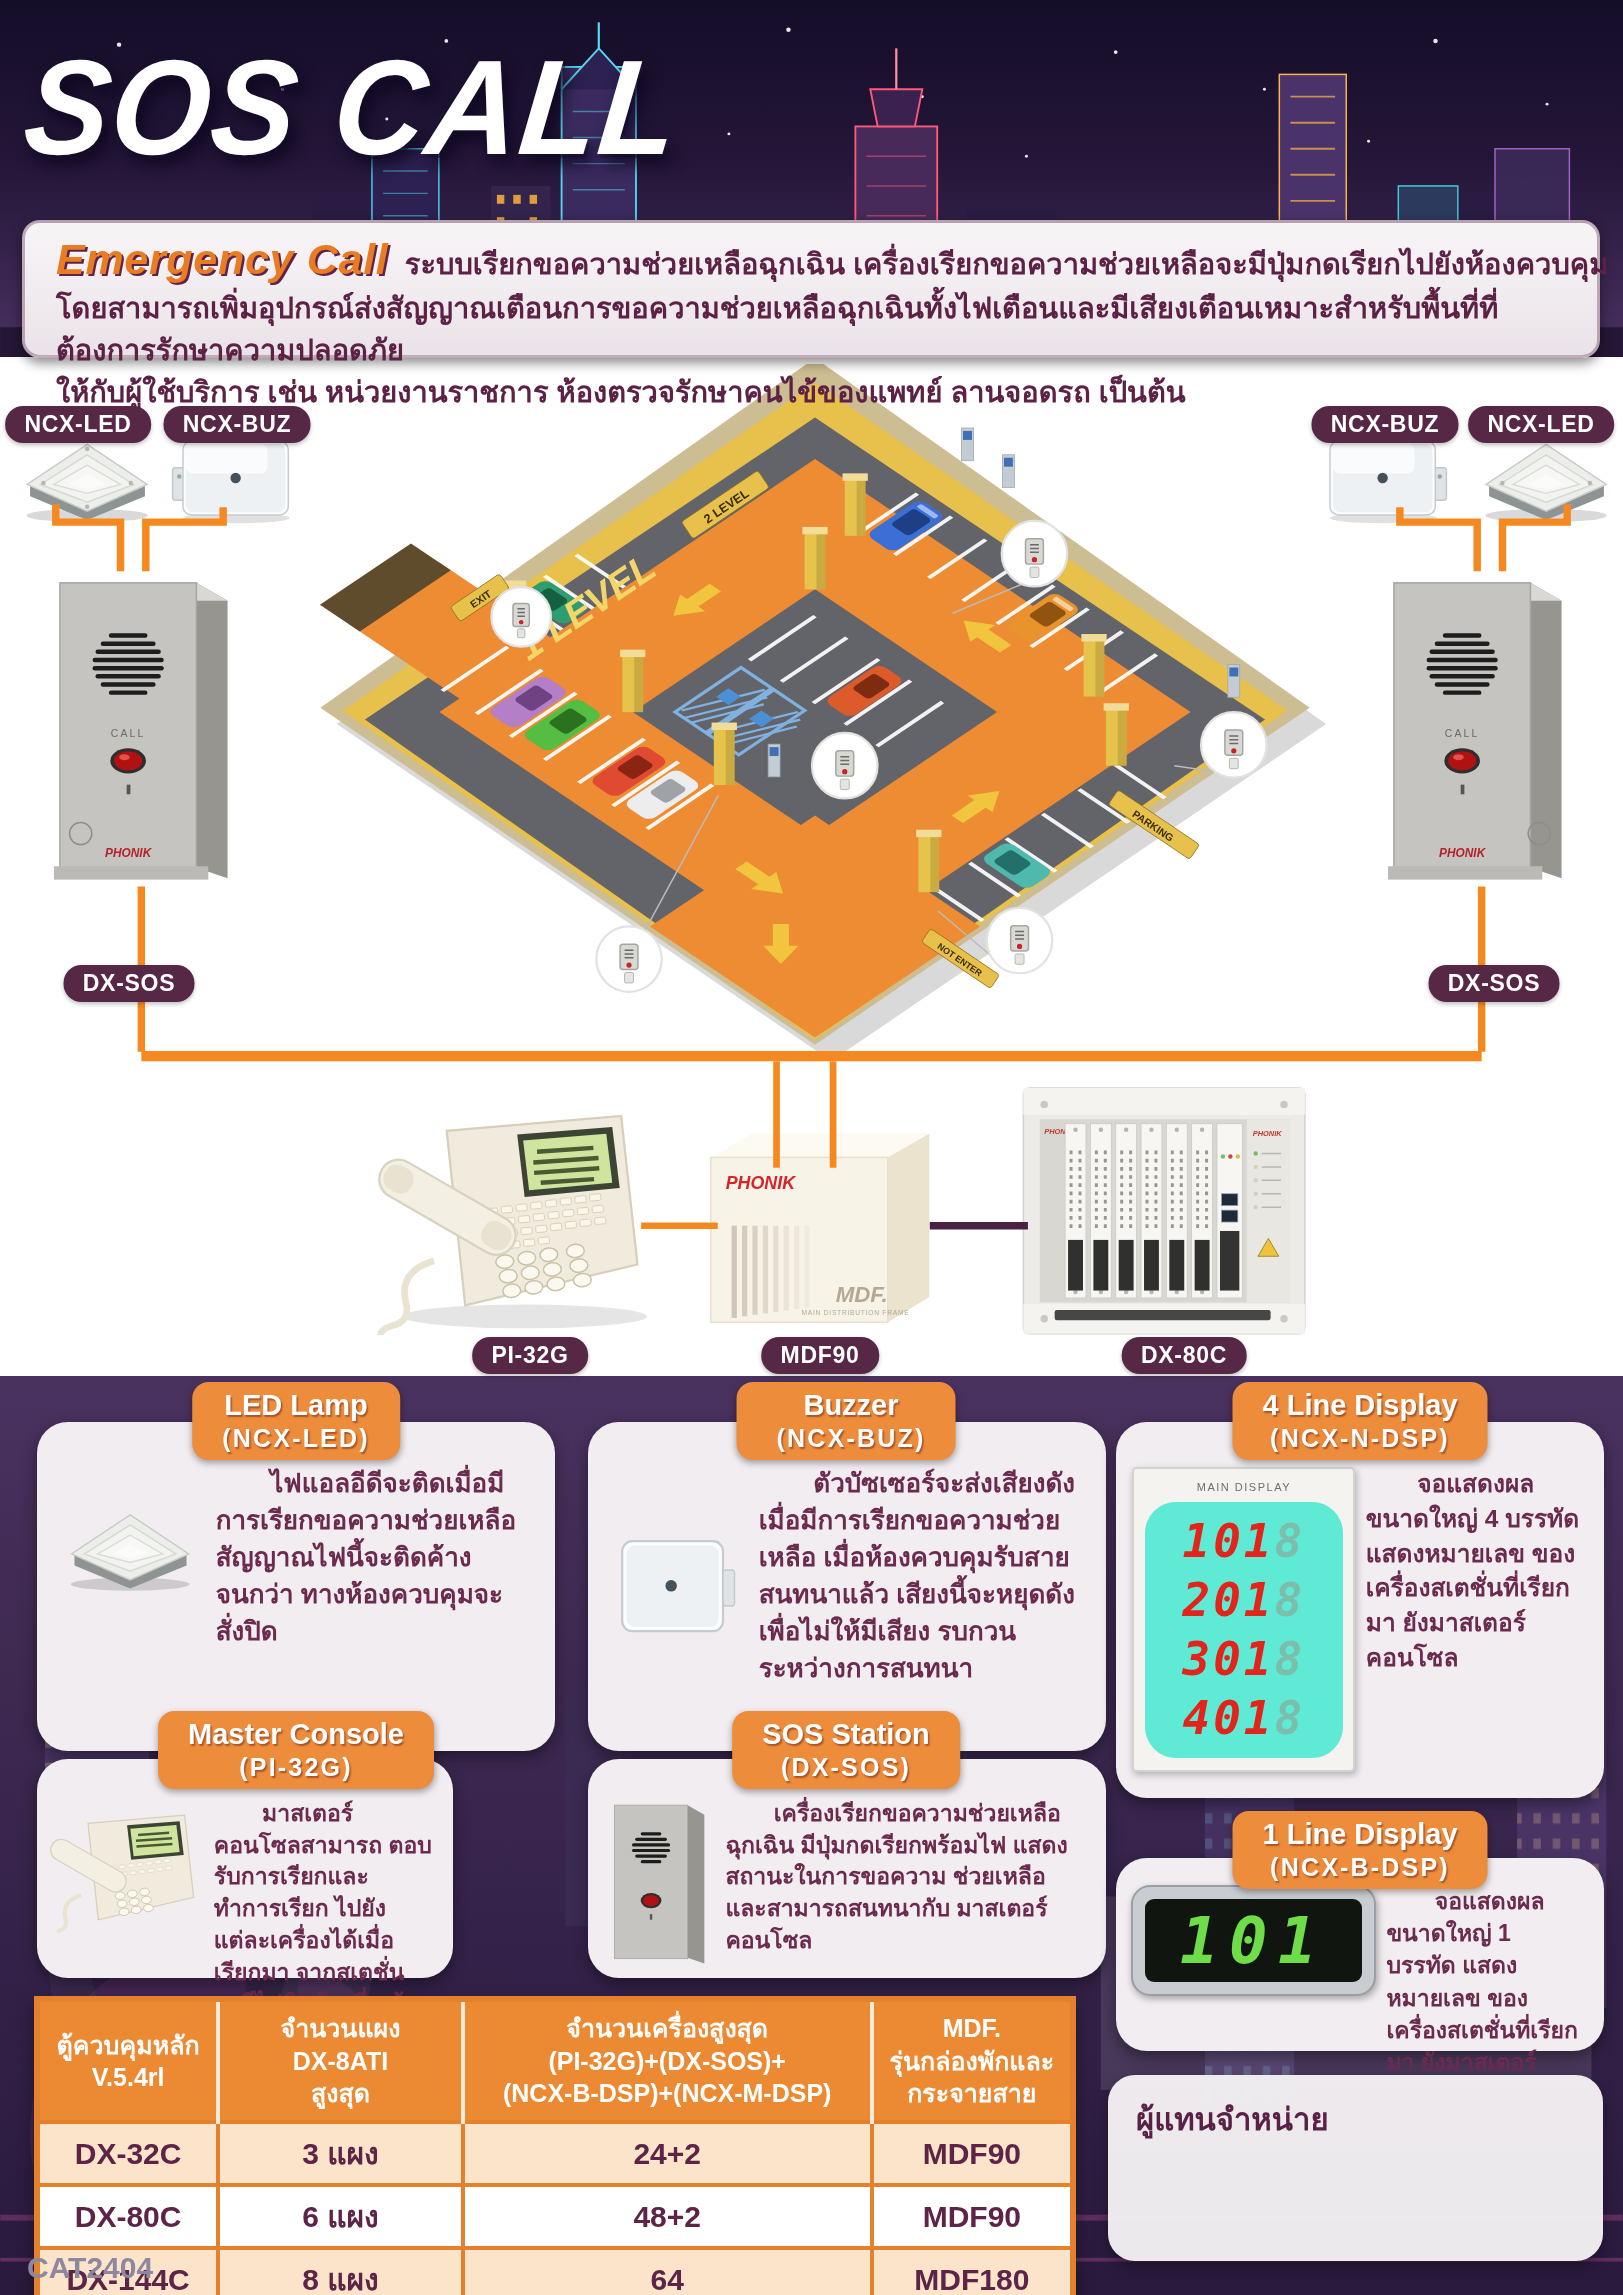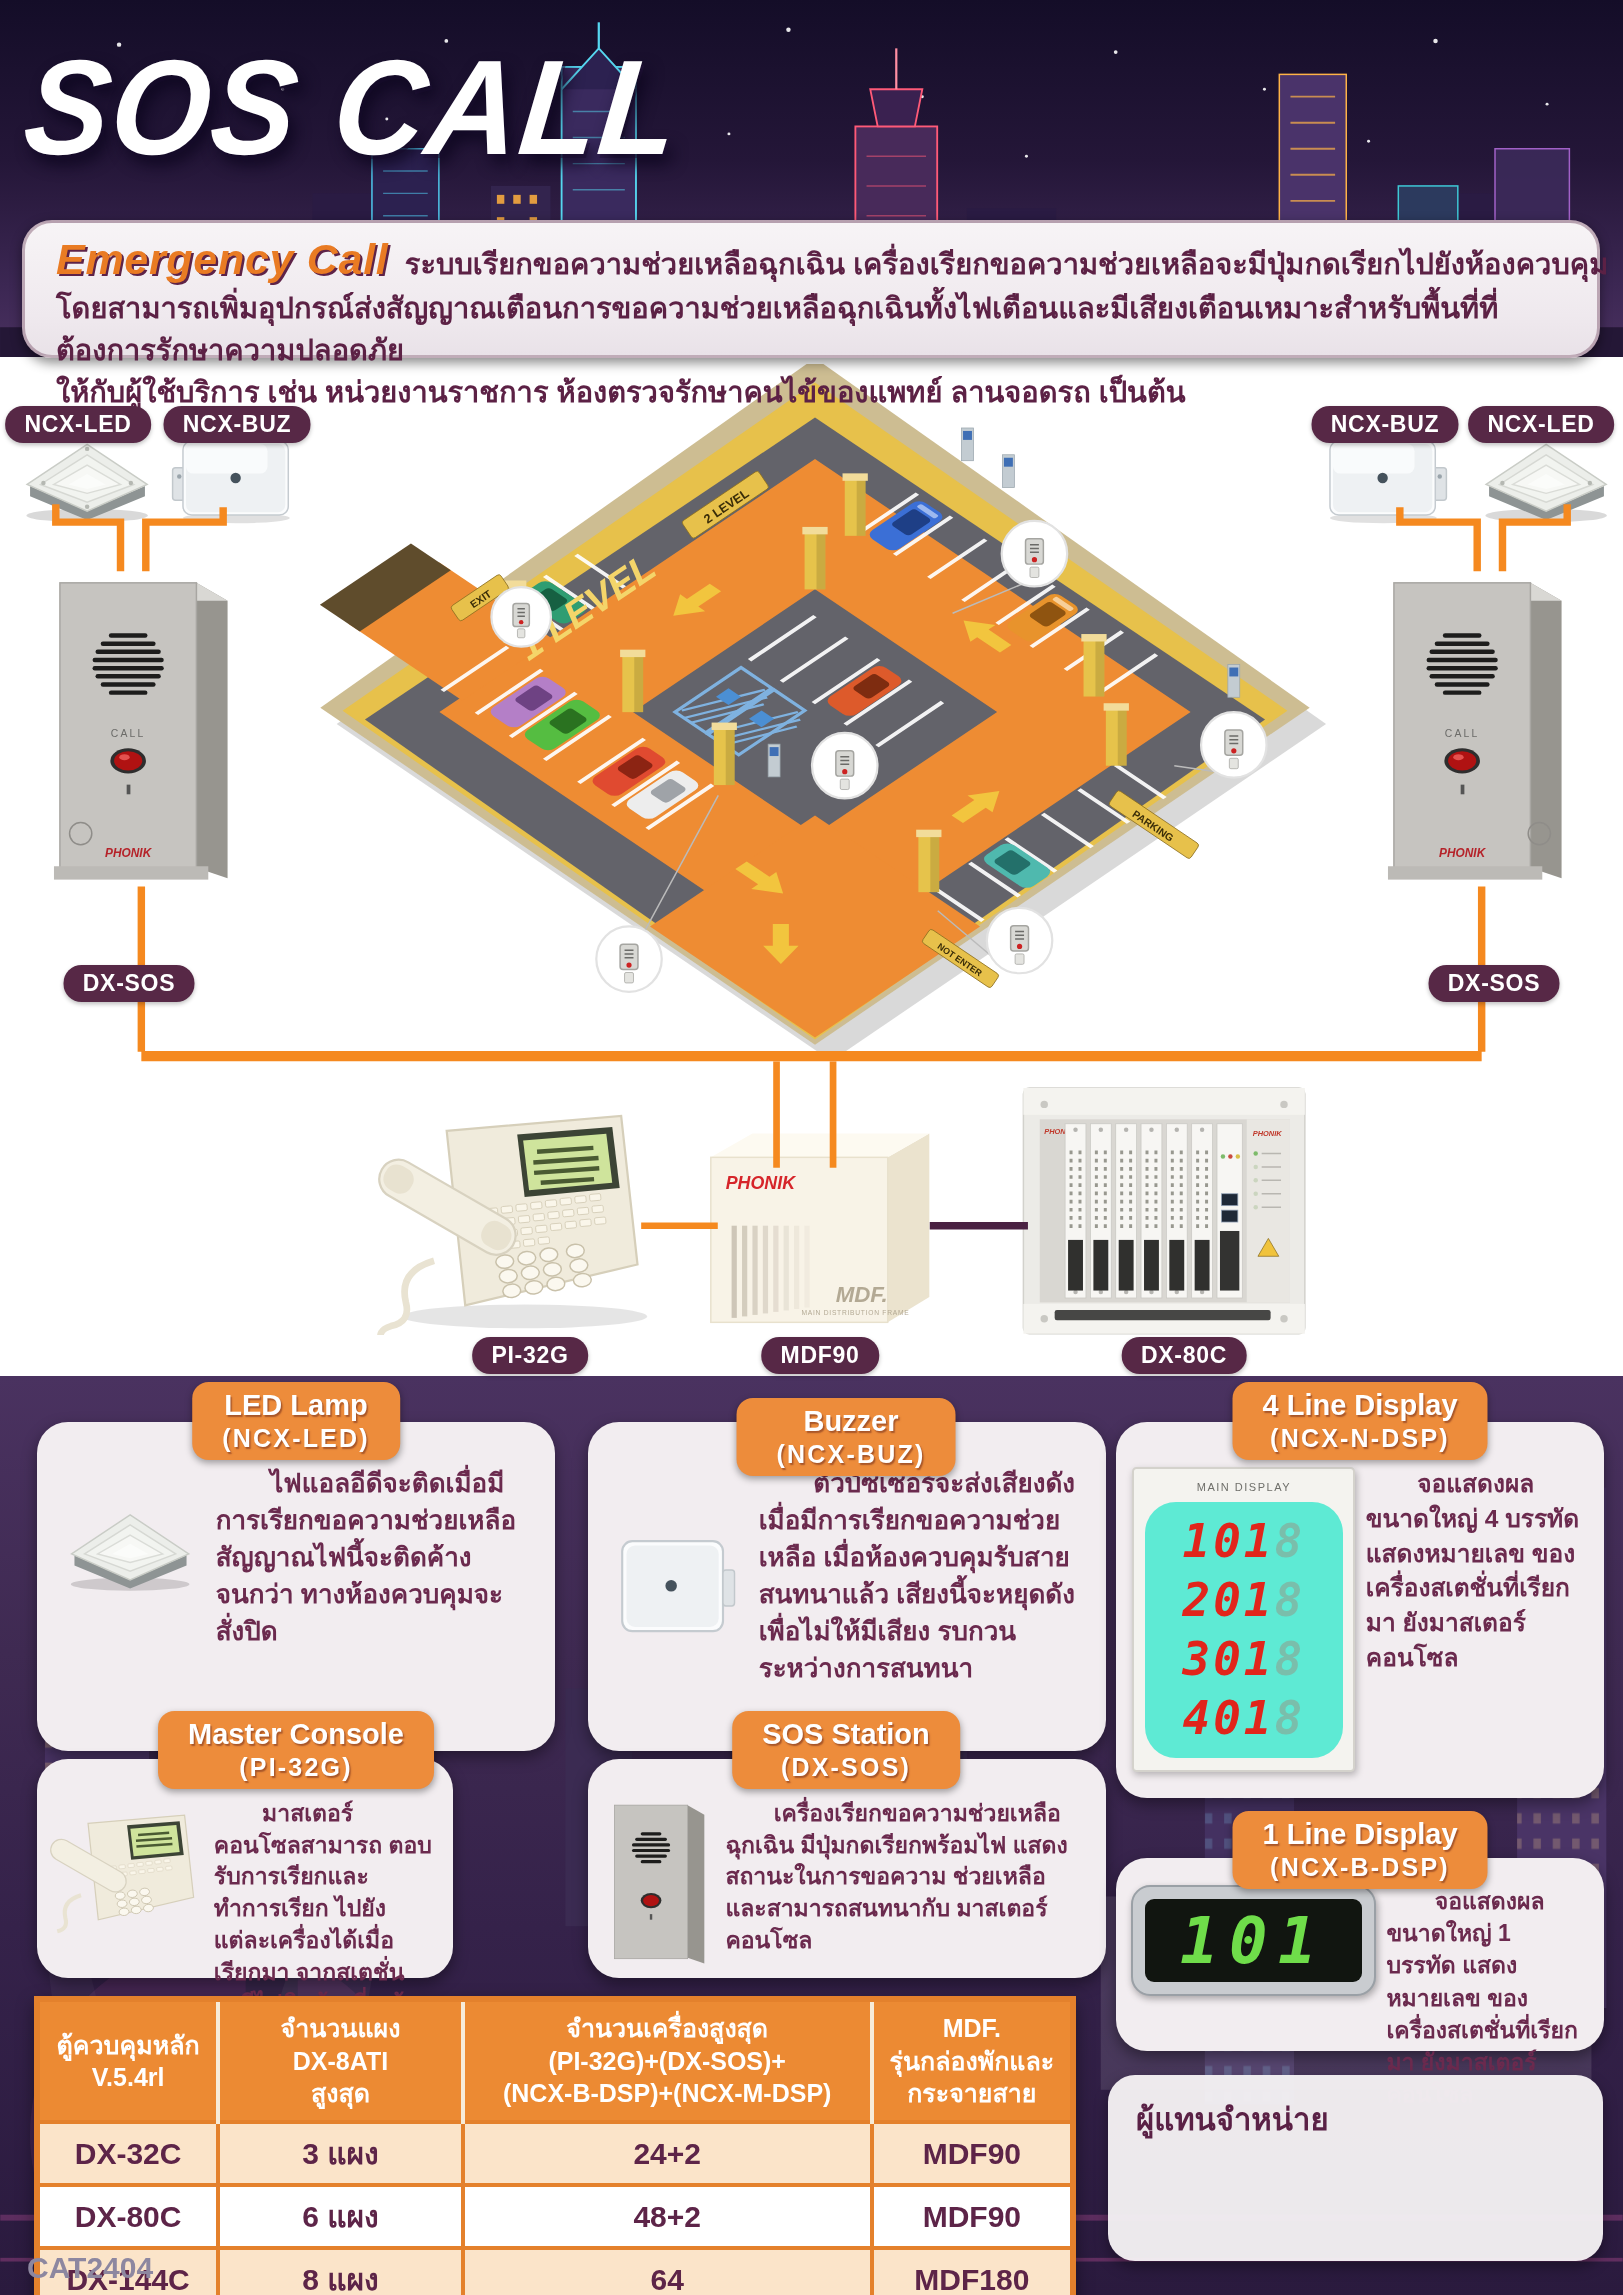--- a/index.html
+++ b/index.html
@@ -9,21 +9,21 @@
 
   
   .header{position:absolute;left:0;top:0;width:1623px;height:357px;overflow:hidden;
           background:linear-gradient(180deg,#140d28 0%,#241638 45%,#3c2753 80%,#4a3160 100%);}
   .header svg{position:absolute;left:0;top:0;}
   .sos-title{position:absolute;left:34px;top:30px;font-size:135px;font-weight:bold;font-style:italic;
              color:#ffffff;letter-spacing:1.5px;transform:skewX(-6deg) scaleX(.94);transform-origin:left top;
              text-shadow:7.4px 9px 16.4px rgba(12,6,30,.9),3px 3.7px 0 rgba(40,22,66,.55);white-space:nowrap;}
 
   
-  .banner{position:absolute;left:22px;top:220px;width:1578px;height:138px;border-radius:30px;
+  .banner{position:absolute;left:22px;top:220px;width:1578px;height:138px;border-radius:18px;
           background:linear-gradient(180deg,#f7f4f6 0%,#efe9ee 70%,#e9e2e8 100%);
           border:3px solid rgba(88,36,70,.35);box-shadow:0 4.5px 12px rgba(0,0,0,.45);
           padding:12px 31px 7.4px 31px;z-index:6;}
   .banner .line1{white-space:nowrap;}
   .em-call{font-size:43px;font-weight:bold;font-style:italic;color:#e97b23;
            text-shadow:2.2px 2.2px 0 #5e2348;margin-right:16.4px;letter-spacing:0.7px;}
   .th{color:#5c2145;font-weight:bold;}
   .banner .t1{font-size:29px;}
   .banner .t2,.banner .t3{font-size:29px;line-height:1.45;}
 
@@ -707,21 +707,21 @@
       <polygon points="120,1236 60,760 110,760 230,1236" fill="#ffffff" opacity=".04"></polygon>
       <rect x="0" y="1128" width="2182" height="8" fill="#8e3f7e" opacity=".5"></rect>
       <rect x="0" y="1186" width="2182" height="5" fill="#b14b92" opacity=".4"></rect>
       <rect x="1480" y="700" width="660" height="260" fill="#cfc8d4" opacity=".15"></rect>
     </svg>
 
     <div class="tab" style="left:296px;top:6px;">
       <div class="t1">LED Lamp</div>
       <div class="t2">(NCX-LED)</div>
     </div>
-    <div class="tab" style="left:846px;top:22px;padding-left:40px;">
+    <div class="tab" style="left:846px;top:6px;padding-left:40px;">
       <div class="t1">Buzzer</div>
       <div class="t2">(NCX-BUZ)</div>
     </div>
     <div class="tab" style="left:1360px;top:6px;">
       <div class="t1">4 Line Display</div>
       <div class="t2">(NCX-N-DSP)</div>
     </div>
 
     <div class="card" style="left:37px;top:46px;width:518px;height:329px;">
       <div class="card-inner">

